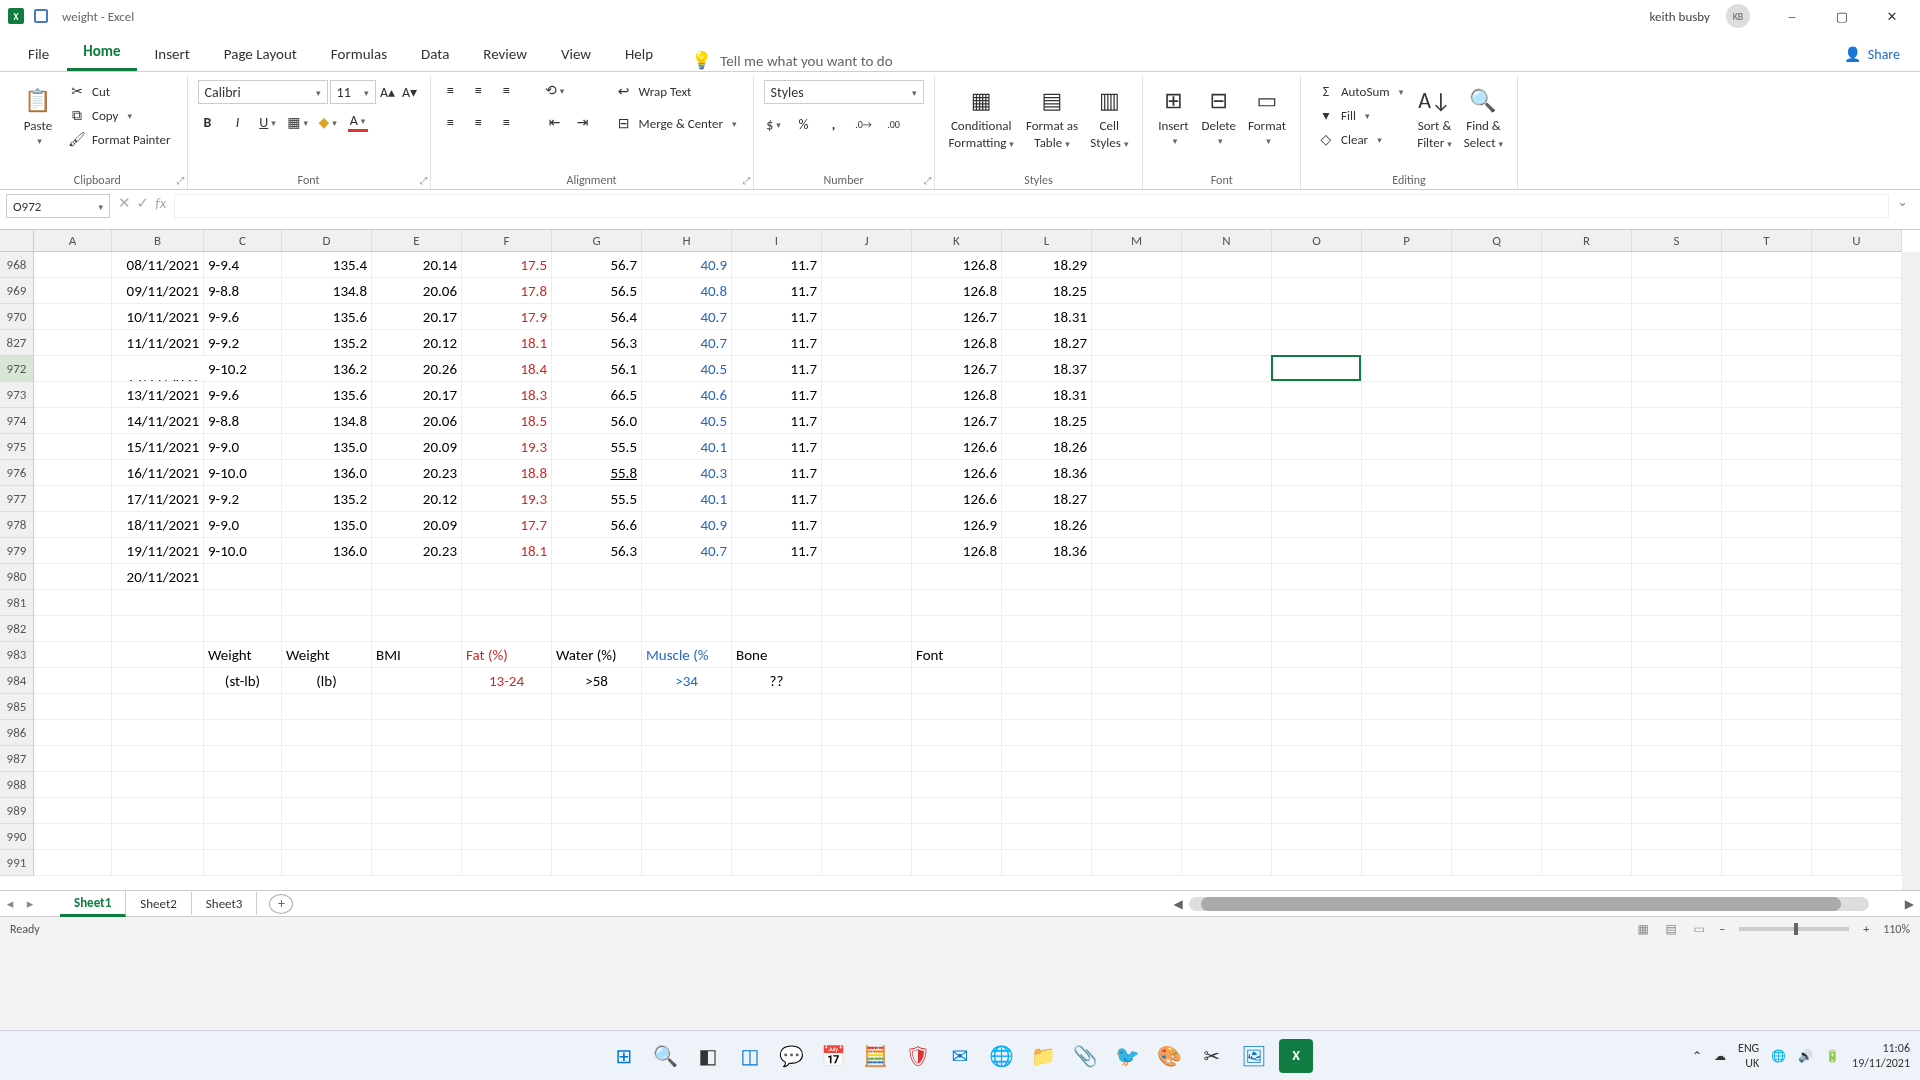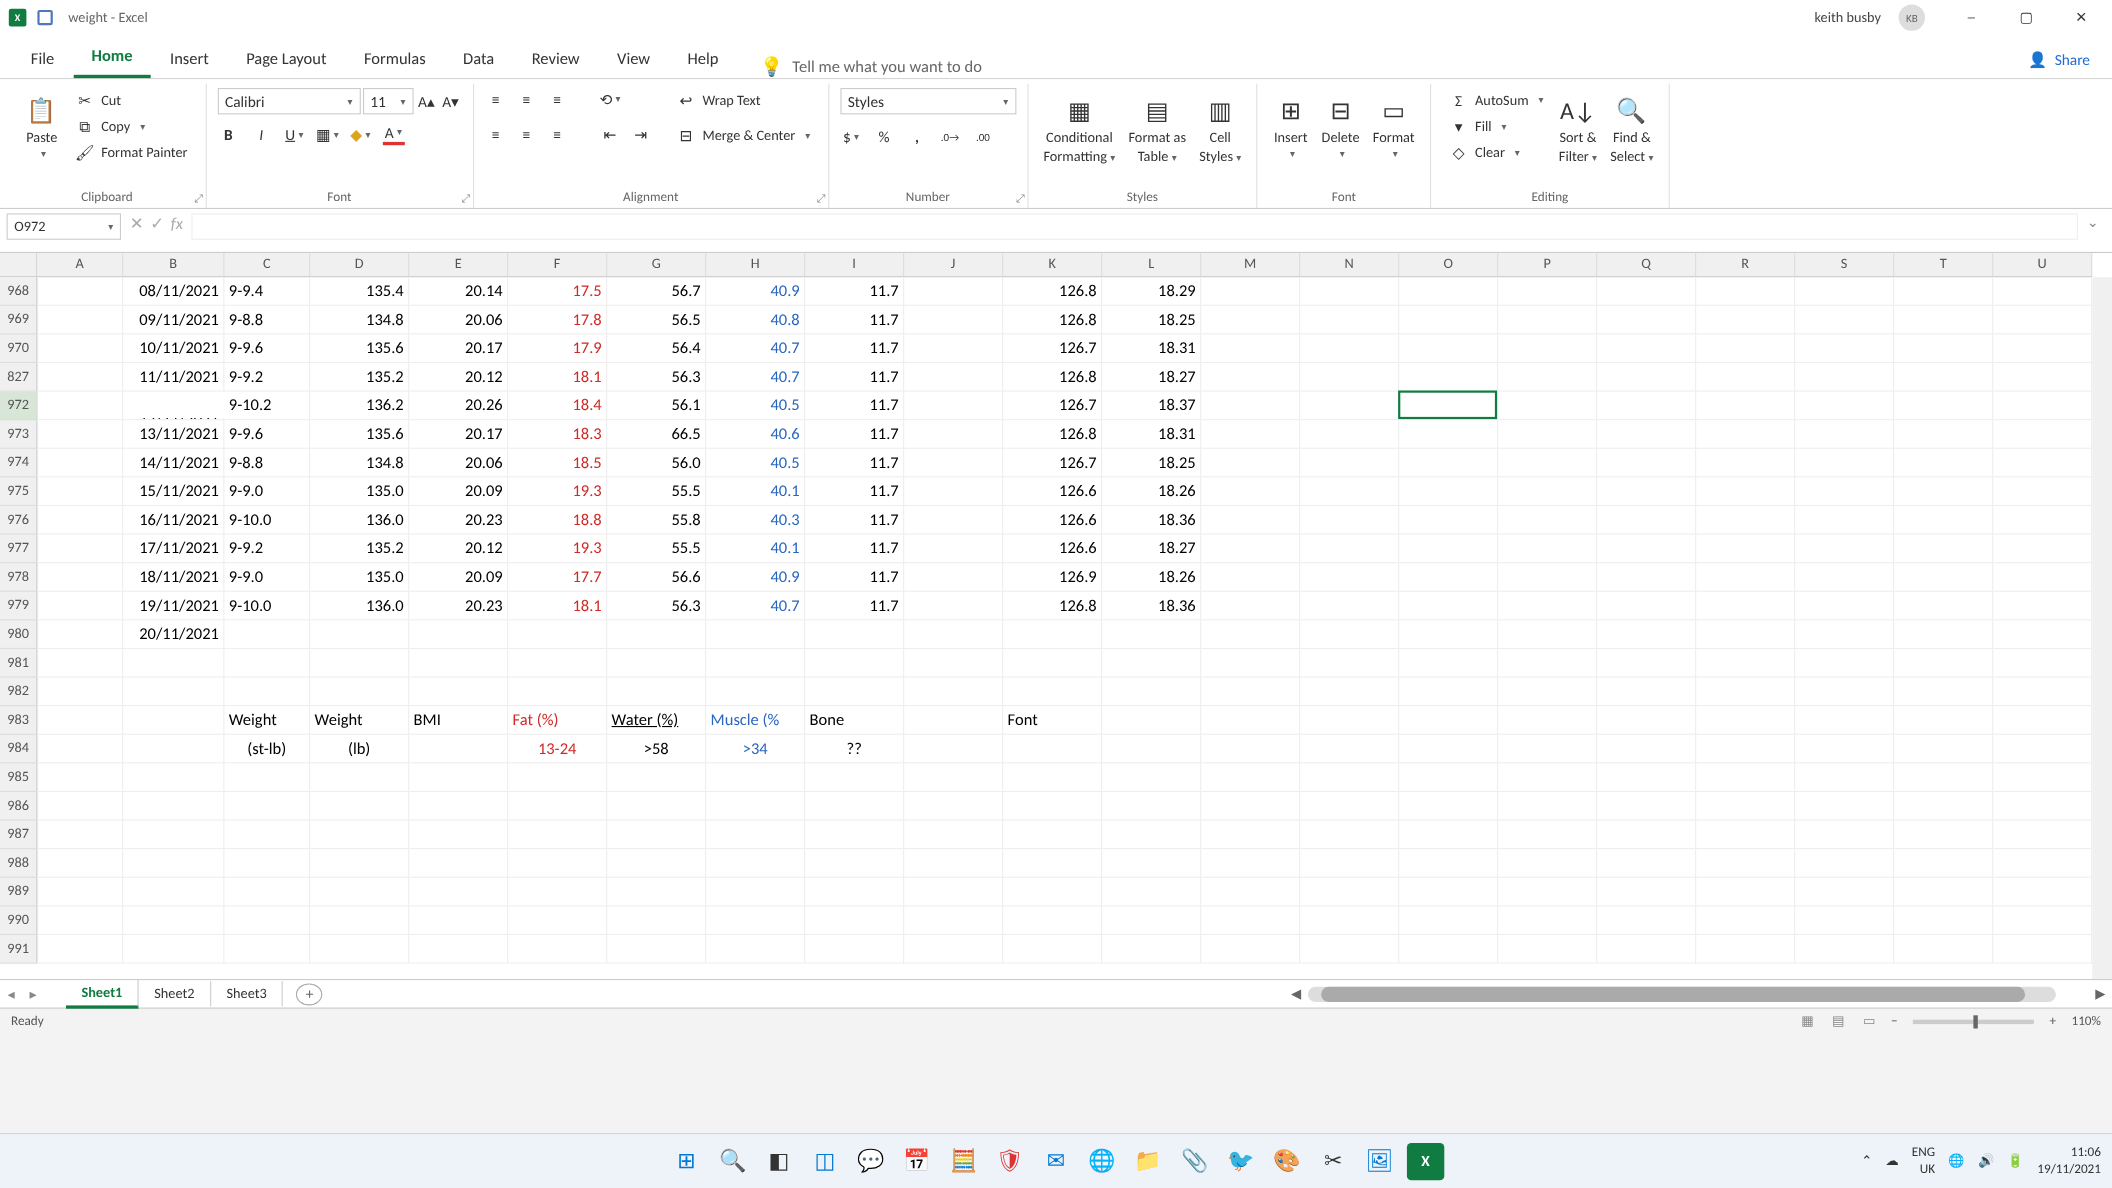--- a/index.html
+++ b/index.html
@@ -557,21 +557,21 @@
         <div class="cell" style="width: 90px;"></div>
         <div class="cell" style="width: 90px;"></div>
       </div>
       <div class="row">
         <div class="cell" style="width: 78px;"></div>
         <div class="cell right" style="width: 92px;">16/11/2021</div>
         <div class="cell" style="width: 78px;">9-10.0</div>
         <div class="cell right" style="width: 90px;">136.0</div>
         <div class="cell right" style="width: 90px;">20.23</div>
         <div class="cell right red" style="width: 90px;">18.8</div>
-        <div class="cell right" style="width: 90px;">55.8</div>
+        <div class="cell right" style="width: 90px; text-decoration: underline;">55.8</div>
         <div class="cell right blue" style="width: 90px;">40.3</div>
         <div class="cell right" style="width: 90px;">11.7</div>
         <div class="cell" style="width: 90px;"></div>
         <div class="cell right" style="width: 90px;">126.6</div>
         <div class="cell right" style="width: 90px;">18.36</div>
         <div class="cell" style="width: 90px;"></div>
         <div class="cell" style="width: 90px;"></div>
         <div class="cell" style="width: 90px;"></div>
         <div class="cell" style="width: 90px;"></div>
         <div class="cell" style="width: 90px;"></div>
@@ -718,21 +718,21 @@
         <div class="cell" style="width: 90px;"></div>
         <div class="cell" style="width: 90px;"></div>
       </div>
       <div class="row">
         <div class="cell" style="width: 78px; justify-content: flex-start;"></div>
         <div class="cell" style="width: 92px; justify-content: flex-start;"></div>
         <div class="cell" style="width: 78px; justify-content: flex-start;">Weight</div>
         <div class="cell" style="width: 90px; justify-content: flex-start;">Weight</div>
         <div class="cell" style="width: 90px; justify-content: flex-start;">BMI</div>
         <div class="cell red" style="width: 90px; justify-content: flex-start;">Fat (%)</div>
-        <div class="cell" style="width: 90px; justify-content: flex-start; text-decoration: underline;">Water (%)</div>
+        <div class="cell" style="width: 90px; justify-content: flex-start;">Water (%)</div>
         <div class="cell blue" style="width: 90px; justify-content: flex-start;">Muscle (%</div>
         <div class="cell" style="width: 90px; justify-content: flex-start;">Bone</div>
         <div class="cell" style="width: 90px; justify-content: flex-start;"></div>
         <div class="cell" style="width: 90px; justify-content: flex-start;">Font</div>
         <div class="cell" style="width: 90px; justify-content: flex-start;"></div>
         <div class="cell" style="width: 90px; justify-content: flex-start;"></div>
         <div class="cell" style="width: 90px; justify-content: flex-start;"></div>
         <div class="cell" style="width: 90px; justify-content: flex-start;"></div>
         <div class="cell" style="width: 90px; justify-content: flex-start;"></div>
         <div class="cell" style="width: 90px; justify-content: flex-start;"></div>

